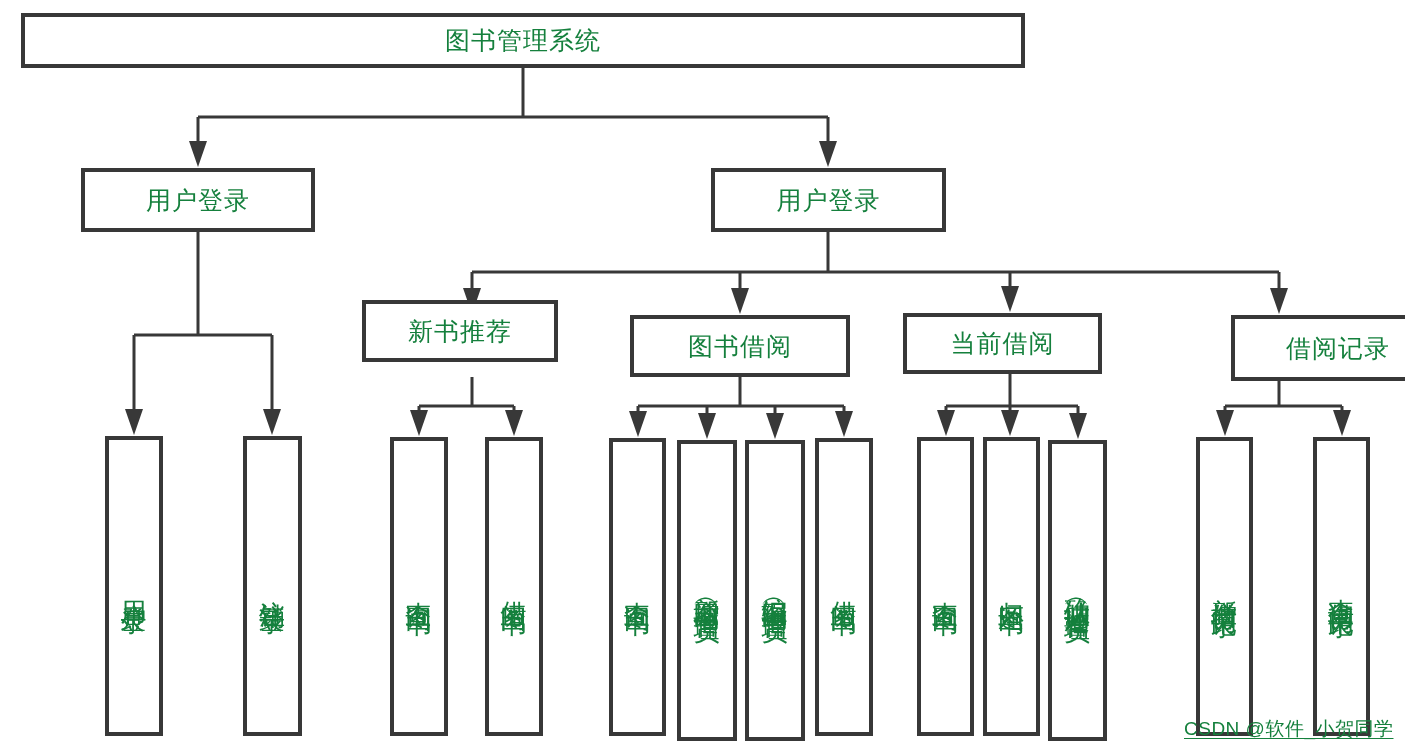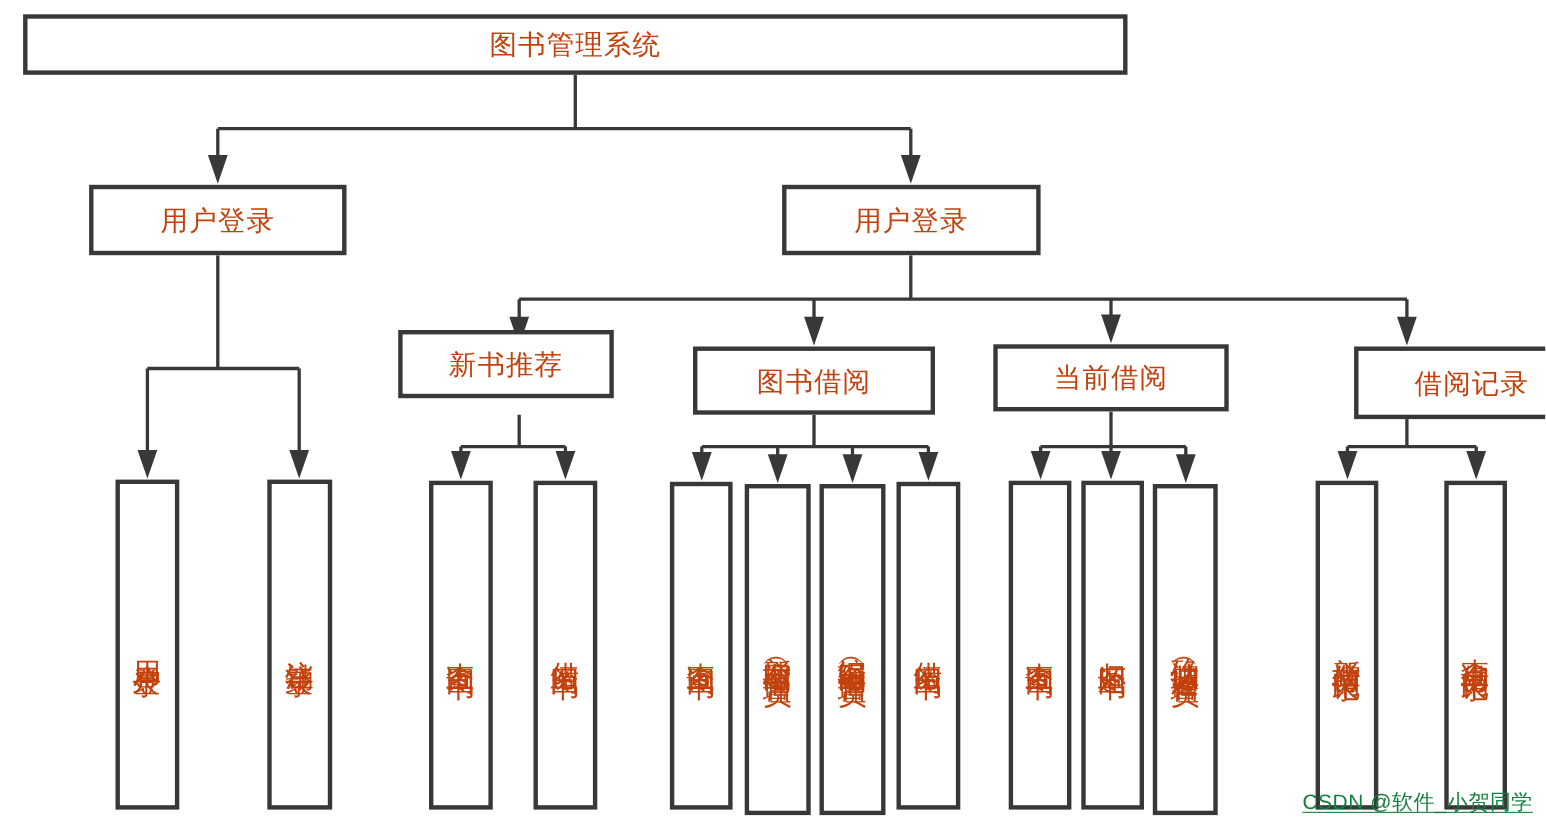--- a/index.html
+++ b/index.html
@@ -14,21 +14,21 @@
   .connectors {
     position: absolute;
     left: 0; top: 0;
     width: 1405px; height: 747px;
   }
   .box {
     position: absolute;
     box-sizing: border-box;
     border: 4px solid #383838;
     background: #ffffff;
-    color: #c2410c;
+    color: #15803d;
     display: flex;
     align-items: center;
     justify-content: center;
     text-align: center;
   }
   .box.h {
     font-size: 25px;
     letter-spacing: 1px;
     white-space: nowrap;
   }
@@ -89,21 +89,21 @@
     </g>
   </svg>
 
   <div class="box h" style="left:21px; top:13px; width:1004px; height:55px;">图书管理系统</div>
 
   <div class="box h" style="left:81px; top:168px; width:234px; height:64px;">用户登录</div>
   <div class="box h" style="left:711px; top:168px; width:235px; height:64px;">用户登录</div>
 
   <div class="box h" style="left:362px; top:300px; width:196px; height:62px;">新书推荐</div>
   <div class="box h" style="left:630px; top:315px; width:220px; height:62px;">图书借阅</div>
-  <div class="box h" style="left:903px; top:313px; width:214px; height:61px;">当前借阅</div>
+  <div class="box h" style="left:903px; top:313px; width:199px; height:61px;">当前借阅</div>
   <div class="box h" style="left:1231px; top:315px; width:214px; height:66px;">借阅记录</div>
 
   <div class="box v" style="left:105px; top:436px; width:58px; height:300px;">用户登录</div>
   <div class="box v" style="left:243px; top:436px; width:59px; height:300px;">注销登录</div>
 
   <div class="box v" style="left:390px; top:437px; width:58px; height:299px;">查询图书</div>
   <div class="box v" style="left:485px; top:437px; width:58px; height:299px;">借阅图书</div>
 
   <div class="box v" style="left:609px; top:438px; width:57px; height:298px;">查询图书</div>
   <div class="box v" style="left:677px; top:440px; width:60px; height:301px;">新增图书（管理员）</div>

